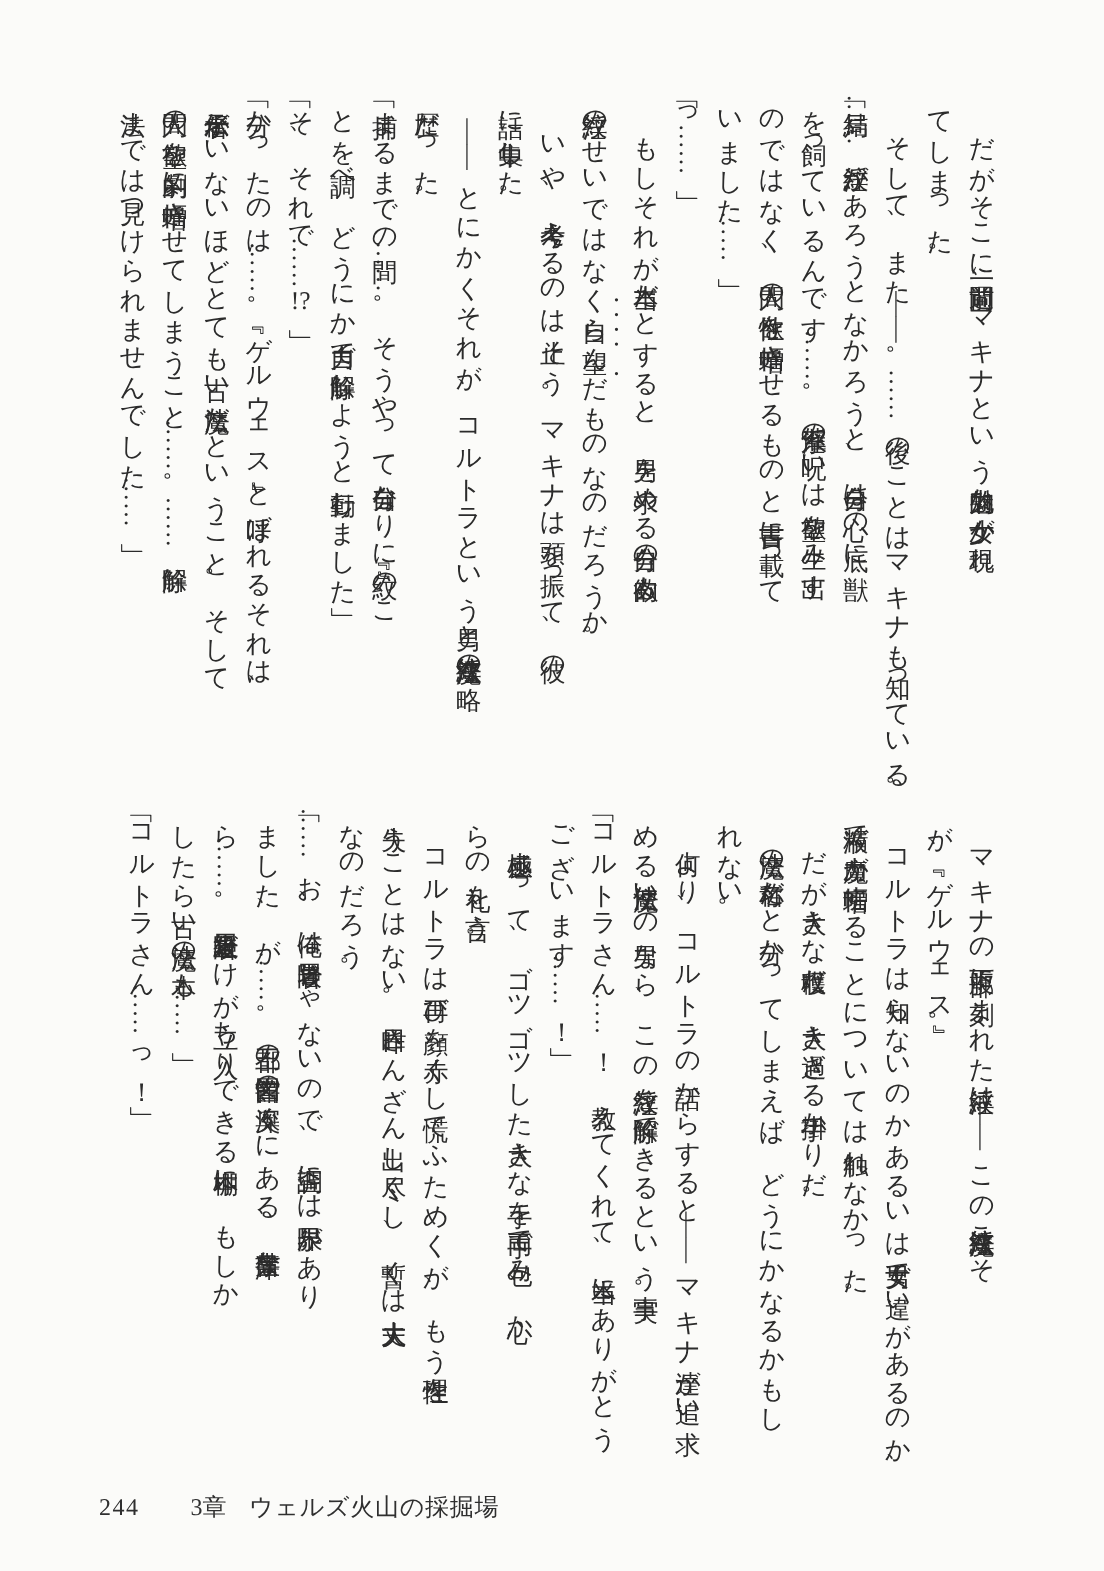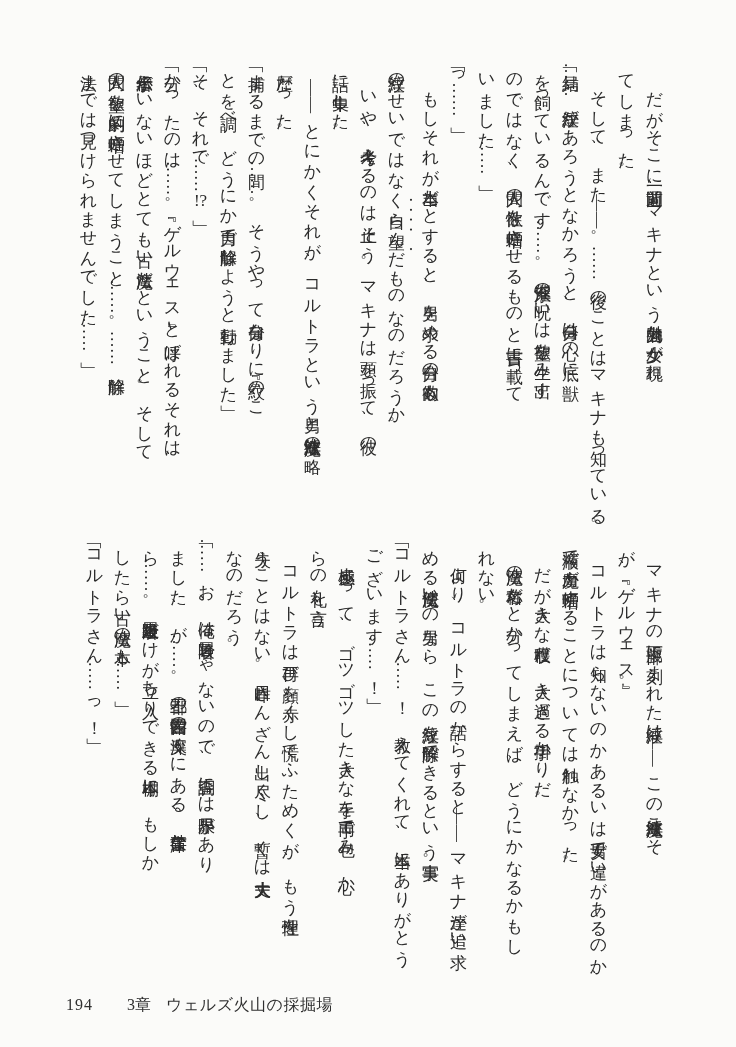--- a/index.html
+++ b/index.html
@@ -103,17 +103,17 @@
       <p class="indent"><span>コルトラは再び顔を赤くし慌てふためくが、もう理性を</span></p>
       <p><span>失うことはない。昨日さんざん出し尽くし、暫くは大丈夫</span></p>
       <p><span>なのだろう。</span></p>
       <p><span>「……お、俺は冒険者じゃないので、調査には限界があり</span></p>
       <p><span>ました、が……。王都の図書館の奥深くにある、禁書庫な</span></p>
       <p><span>ら……。上級冒険者だけが立ち入りできる本棚に、もしか</span></p>
       <p><span>したら古い魔法の本も……」</span></p>
       <p><span>「コルトラさん……っ！」</span></p>
     </div>
   <div class="footer">
-    <span class="page-number">194</span>
+    <span class="page-number">244</span>
     <span class="chapter-label">3章</span>
     <span class="chapter-title">ウェルズ火山の採掘場</span>
   </div>
 </div>
 
 </body></html>

